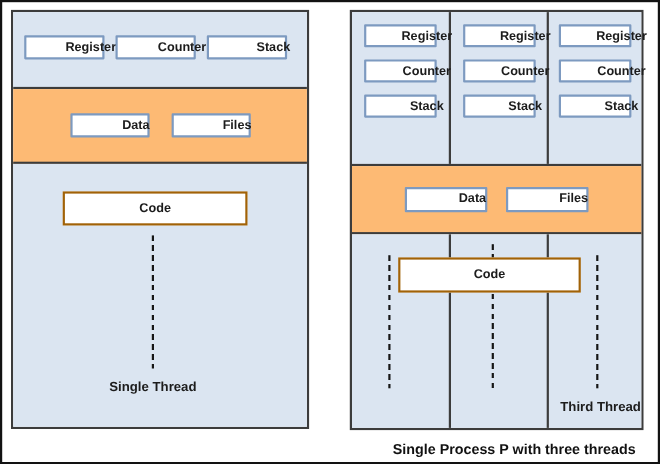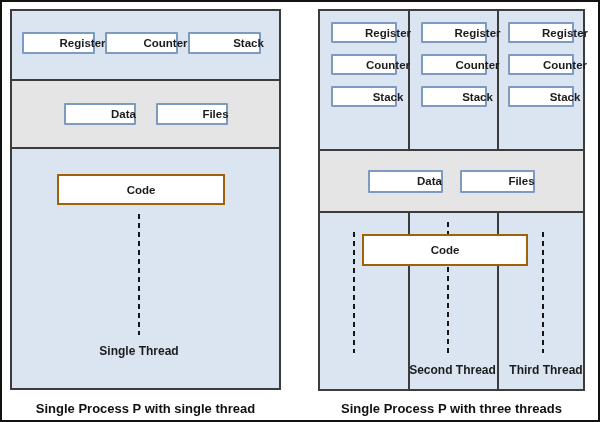--- a/index.html
+++ b/index.html
@@ -10,21 +10,21 @@
     color:#1c1c1c;overflow:hidden;
   }
   .proc{
     position:absolute;box-sizing:border-box;border:2px solid #3c3c3c;
     display:flex;flex-direction:column;background:#ffffff;
   }
   .proc-left{left:8px;top:7px;width:271px;height:381px;}
   .proc-right{left:316px;top:7px;width:267px;height:382px;}
   .sec{box-sizing:border-box;position:relative;}
   .sec-blue{background:#dbe5f1;}
-  .sec-white{background:#e5e5e5;}
+  .sec-white{background:#fdba74;}
   .divider-b{border-bottom:2px solid #3c3c3c;}
   
   .sec1L{height:70px;display:flex;align-items:flex-start;padding:21px 0 0 10px;gap:10px;}
   .sec2L{height:68px;display:flex;align-items:center;justify-content:center;gap:20px;}
   .sec3L{flex:1;}
   
   .sec1R{height:140px;display:flex;}
   .sec2R{height:62px;display:flex;align-items:center;justify-content:center;gap:17px;}
   .sec3R{flex:1;}
   .tcol{box-sizing:border-box;display:flex;flex-direction:column;align-items:center;padding-top:11px;gap:11px;}
@@ -65,21 +65,21 @@
   }
   .labL{left:0;width:254px;top:195px;}
   .labR1{left:0;width:88px;top:150px;}
   .labR2{left:88px;width:89px;top:150px;}
   .labR3{left:177px;width:86px;top:150px;padding-left:12px;box-sizing:border-box;}
   .caption{
     position:absolute;top:399px;font-size:13px;font-weight:600;color:#111111;
     text-align:center;white-space:nowrap;
   }
   .capL{left:8px;width:271px;}
-  .capR{left:316px;width:267px;}
+  .capR{left:332px;width:267px;}
 </style>
 </head>
 <body>
 
 <div class="canvas">
 
   <div class="proc proc-left">
     <div class="sec sec-blue divider-b sec1L">
       <div class="mini w73">Register</div>
       <div class="mini w73">Counter</div>
@@ -88,21 +88,20 @@
     <div class="sec sec-white divider-b sec2L">
       <div class="mini w72">Data</div>
       <div class="mini w72">Files</div>
     </div>
     <div class="sec sec-blue sec3L">
       <div class="codebox codeL">Code</div>
       <div class="dash dashL"></div>
       <div class="threadlab labL">Single Thread</div>
     </div>
   </div>
-  <div class="caption capL">Single Process P with single thread</div>
 
   <div class="proc proc-right">
     <div class="sec sec-blue divider-b sec1R">
       <div class="tcol tcol1">
         <div class="mini w66">Register</div>
         <div class="mini w66">Counter</div>
         <div class="mini w66">Stack</div>
       </div>
       <div class="tcol tcol2">
         <div class="mini w66">Register</div>
@@ -119,19 +118,18 @@
       <div class="mini w75">Data</div>
       <div class="mini w75">Files</div>
     </div>
     <div class="sec sec-blue sec3R">
       <div class="colsep sep1"></div>
       <div class="colsep sep2"></div>
       <div class="dash dashR1"></div>
       <div class="dash dashR2"></div>
       <div class="dash dashR3"></div>
       <div class="codebox codeR">Code</div>
-      <div class="threadlab labR2">Second Thread</div>
       <div class="threadlab labR3">Third Thread</div>
     </div>
   </div>
   <div class="caption capR">Single Process P with three threads</div>
 
 </div>
 
 </body></html>

